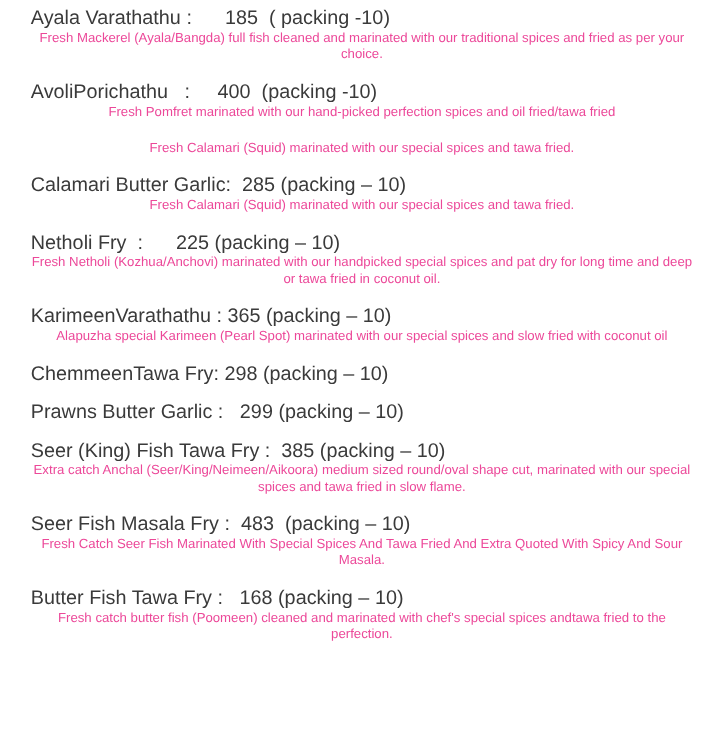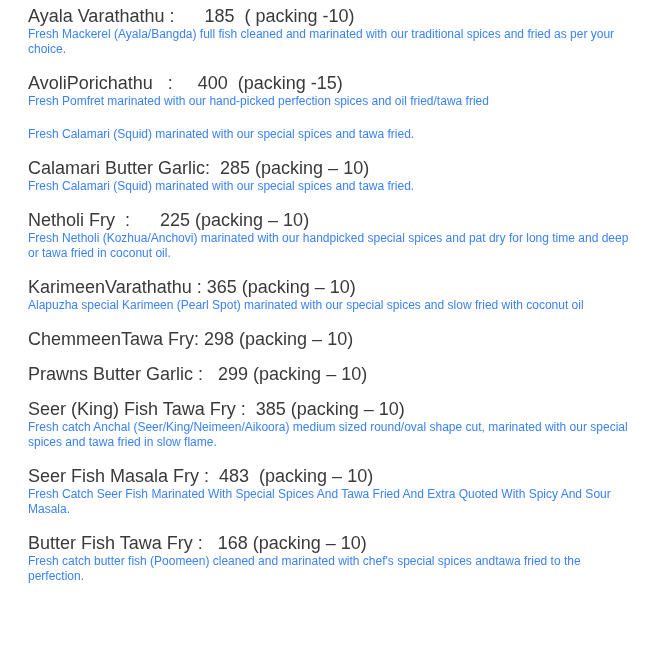--- a/index.html
+++ b/index.html
@@ -32,41 +32,42 @@
   }
   .item-title {
     font-size: 18px;
     line-height: 17px;
     color: #3a3a3a;
     white-space: pre-wrap;
   }
   .item-desc {
     font-size: 12px;
     line-height: 15px;
-    color: #3b82f6;
+    color: #ec4899;
     margin-top: 2px;
     max-width: 602px;
+    text-align: center;
   }
   .item-desc:empty {
     display: none;
   }
 </style>
 </head>
 <body>
 
 <div class="menu">
 
 
   <div class="item">
     <div class="item-title">Ayala Varathathu :      185  ( packing -10)</div>
     <div class="item-desc">Fresh Mackerel (Ayala/Bangda) full fish cleaned and marinated with our traditional spices and fried as per your choice.</div>
   </div>
 
   <div class="item">
-    <div class="item-title">AvoliPorichathu   :     400  (packing -15)</div>
+    <div class="item-title">AvoliPorichathu   :     400  (packing -10)</div>
     <div class="item-desc">Fresh Pomfret marinated with our hand-picked perfection spices and oil fried/tawa fried</div>
   </div>
 
   <div class="item">
     <div class="item-desc">Fresh Calamari (Squid) marinated with our special spices and tawa fried.</div>
   </div>
 
   <div class="item">
     <div class="item-title">Calamari Butter Garlic:  285 (packing – 10)</div>
     <div class="item-desc">Fresh Calamari (Squid) marinated with our special spices and tawa fried.</div>
@@ -87,21 +88,21 @@
 
   </div>
 
   <div class="item">
     <div class="item-title">Prawns Butter Garlic :   299 (packing – 10)</div>
 
   </div>
 
   <div class="item">
     <div class="item-title">Seer (King) Fish Tawa Fry :  385 (packing – 10)</div>
-    <div class="item-desc">Fresh catch Anchal (Seer/King/Neimeen/Aikoora) medium sized round/oval shape cut, marinated with our special spices and tawa fried in slow flame.</div>
+    <div class="item-desc">Extra catch Anchal (Seer/King/Neimeen/Aikoora) medium sized round/oval shape cut, marinated with our special spices and tawa fried in slow flame.</div>
   </div>
 
   <div class="item">
     <div class="item-title">Seer Fish Masala Fry :  483  (packing – 10)</div>
     <div class="item-desc">Fresh Catch Seer Fish Marinated With Special Spices And Tawa Fried And Extra Quoted With Spicy And Sour Masala.</div>
   </div>
 
   <div class="item">
     <div class="item-title">Butter Fish Tawa Fry :   168 (packing – 10)</div>
     <div class="item-desc">Fresh catch butter fish (Poomeen) cleaned and marinated with chef's special spices andtawa fried to the perfection.</div>

